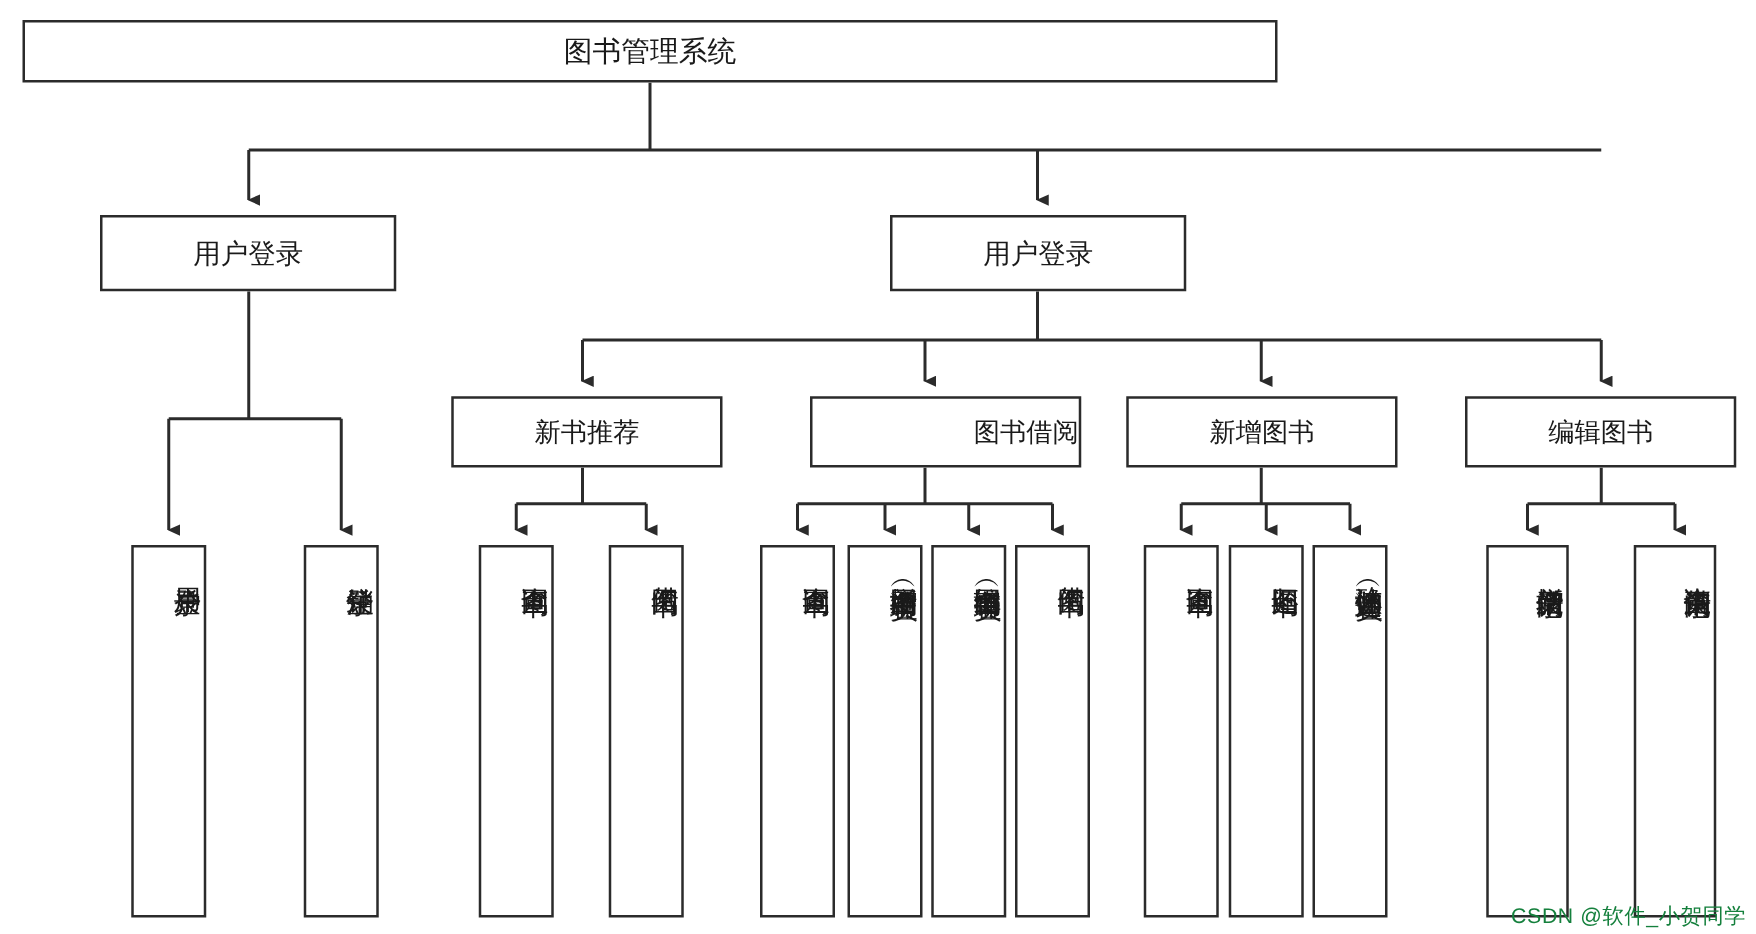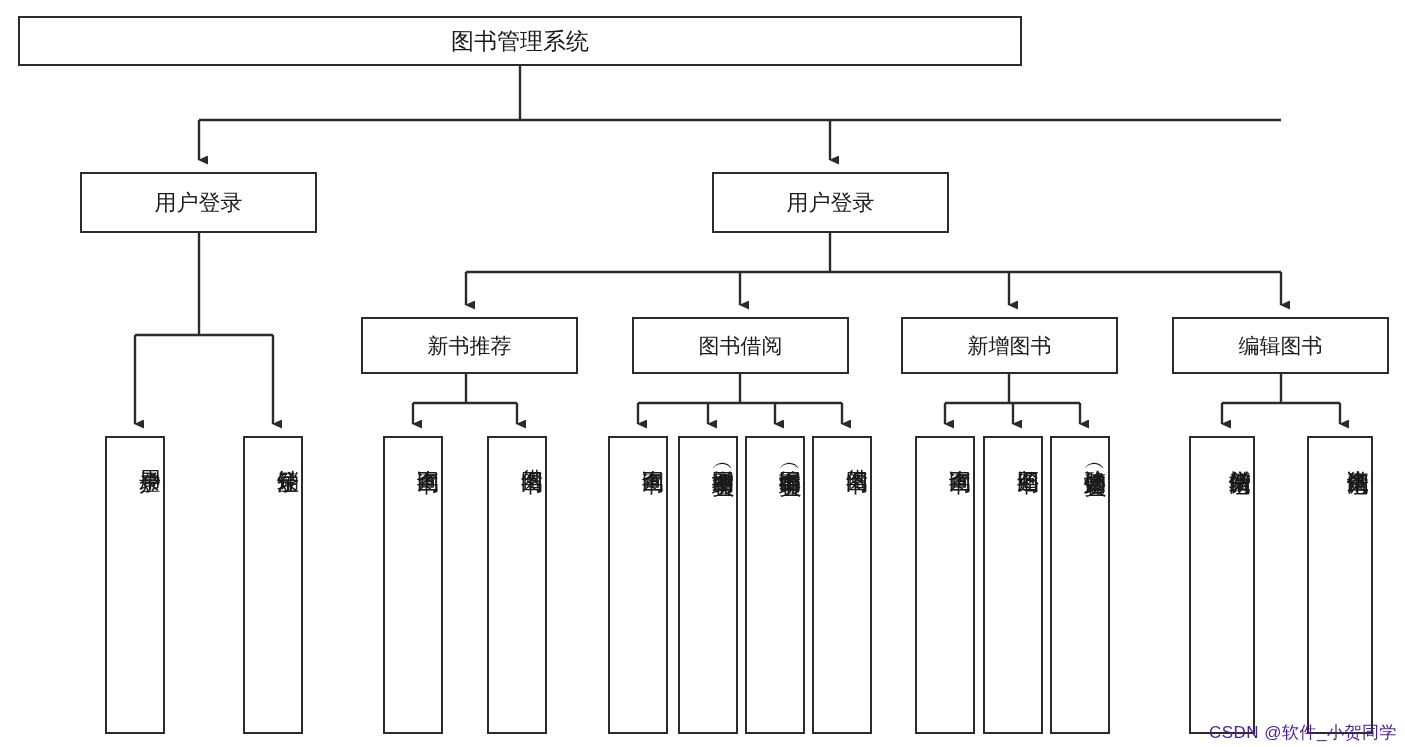--- a/index.html
+++ b/index.html
@@ -56,21 +56,21 @@
   }
   .node-leaf .leaf-label {
     display: block;
     letter-spacing: 1px;
   }
   .watermark {
     position: absolute;
     right: 8px;
     bottom: 3px;
     font-size: 17px;
-    color: #4c1d95;
+    color: #15803d;
     letter-spacing: 0.5px;
     white-space: nowrap;
     pointer-events: none;
   }
 </style>
 </head>
 <body>
 
 <div id="diagram-root">
 
@@ -131,21 +131,21 @@
   <div class="node-box node-l2" style="left:80px; top:172px; width:237px; height:61px;">
     <span>用户登录</span>
   </div>
   <div class="node-box node-l2" style="left:712px; top:172px; width:237px; height:61px;">
     <span>用户登录</span>
   </div>
 
   <div class="node-box node-l3" style="left:361px; top:317px; width:217px; height:57px;">
     <span>新书推荐</span>
   </div>
-  <div class="node-box node-l3" style="left:632px; top:317px; width:217px; height:57px;">
+  <div class="node-box node-l3" style="left:648px; top:317px; width:217px; height:57px;justify-content:flex-end;">
     <span>图书借阅</span>
   </div>
   <div class="node-box node-l3" style="left:901px; top:317px; width:217px; height:57px;">
     <span>新增图书</span>
   </div>
   <div class="node-box node-l3" style="left:1172px; top:317px; width:217px; height:57px;">
     <span>编辑图书</span>
   </div>
 
   <div class="node-box node-leaf" style="left:105px; top:436px; width:60px; height:298px;">

